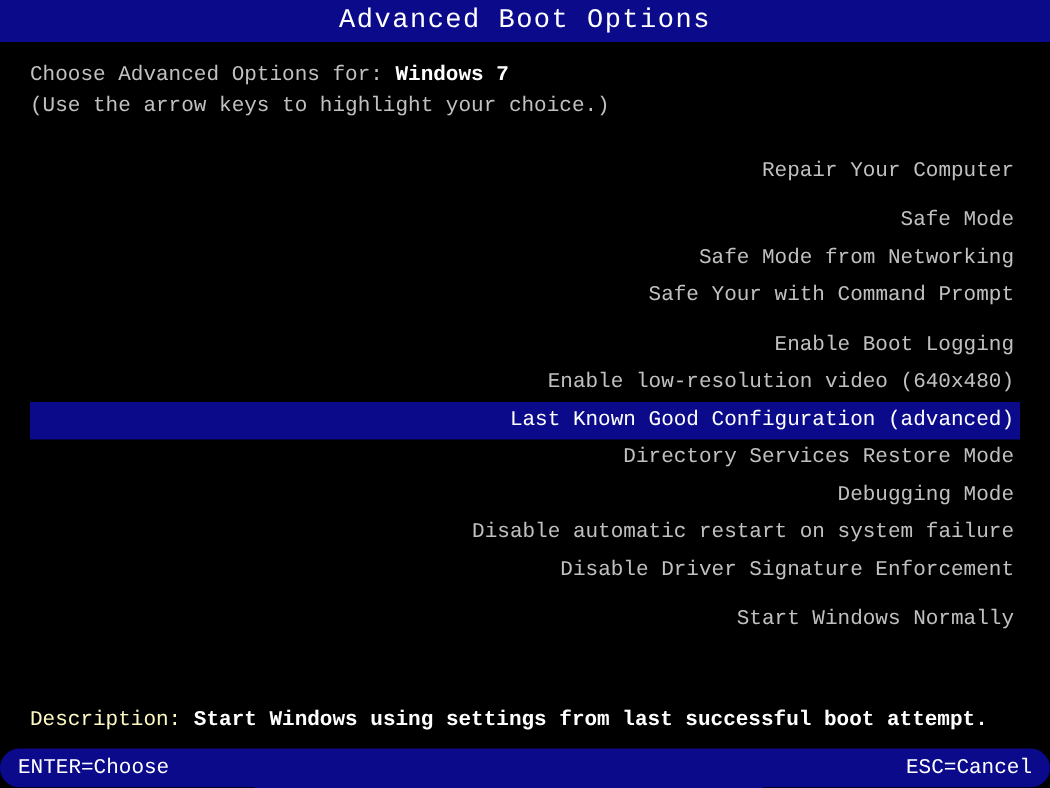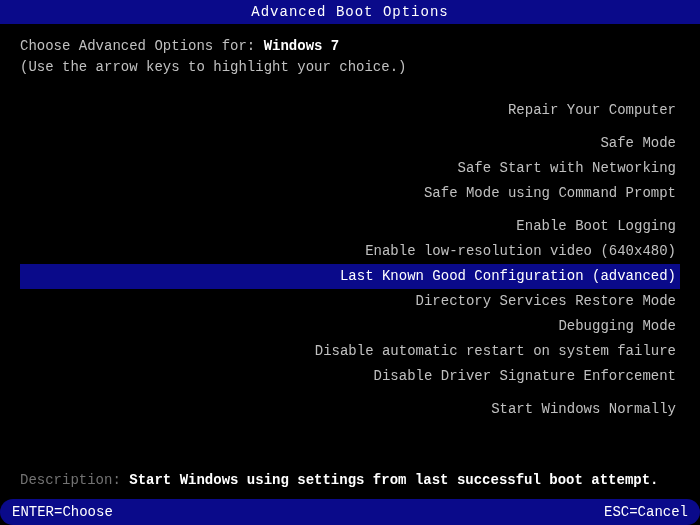--- a/index.html
+++ b/index.html
@@ -23,21 +23,21 @@
       height: 525px;
       display: flex;
       flex-direction: column;
     }
 
     #title-bar {
       background-color: #0a0a8a;
       color: #ffffff;
       text-align: center;
       padding: 4px 0;
-      font-size: 14px;
+      font-size: 18px;
       letter-spacing: 1px;
     }
 
     #main-content {
       flex: 1;
       background-color: #000000;
       padding: 12px 20px 0 20px;
       display: flex;
       flex-direction: column;
     }
@@ -74,21 +74,21 @@
     }
 
     #description-area {
       margin-top: auto;
       padding: 10px 0 8px 0;
       color: #c0c0c0;
       line-height: 1.6;
     }
 
     #description-area .desc-label {
-      color: #737373;
+      color: #fef9c3;
     }
 
     #description-area .desc-text {
       color: #ffffff;
       font-weight: bold;
     }
 
     #status-bar {
       background-color: #0a0a8a;
       color: #ffffff;
@@ -118,22 +118,22 @@
       </div>
       <div>(Use the arrow keys to highlight your choice.)</div>
     </div>
 
     <div id="menu-list">
 
       <div class="menu-item">Repair Your Computer</div>
 
       <div class="menu-spacer"></div>
       <div class="menu-item">Safe Mode</div>
-      <div class="menu-item">Safe Start with Networking</div>
-      <div class="menu-item">Safe Mode using Command Prompt</div>
+      <div class="menu-item">Safe Mode from Networking</div>
+      <div class="menu-item">Safe Your with Command Prompt</div>
 
       <div class="menu-spacer"></div>
       <div class="menu-item">Enable Boot Logging</div>
       <div class="menu-item">Enable low-resolution video (640x480)</div>
       <div class="menu-item selected">Last Known Good Configuration (advanced)</div>
       <div class="menu-item">Directory Services Restore Mode</div>
       <div class="menu-item">Debugging Mode</div>
       <div class="menu-item">Disable automatic restart on system failure</div>
       <div class="menu-item">Disable Driver Signature Enforcement</div>
 

